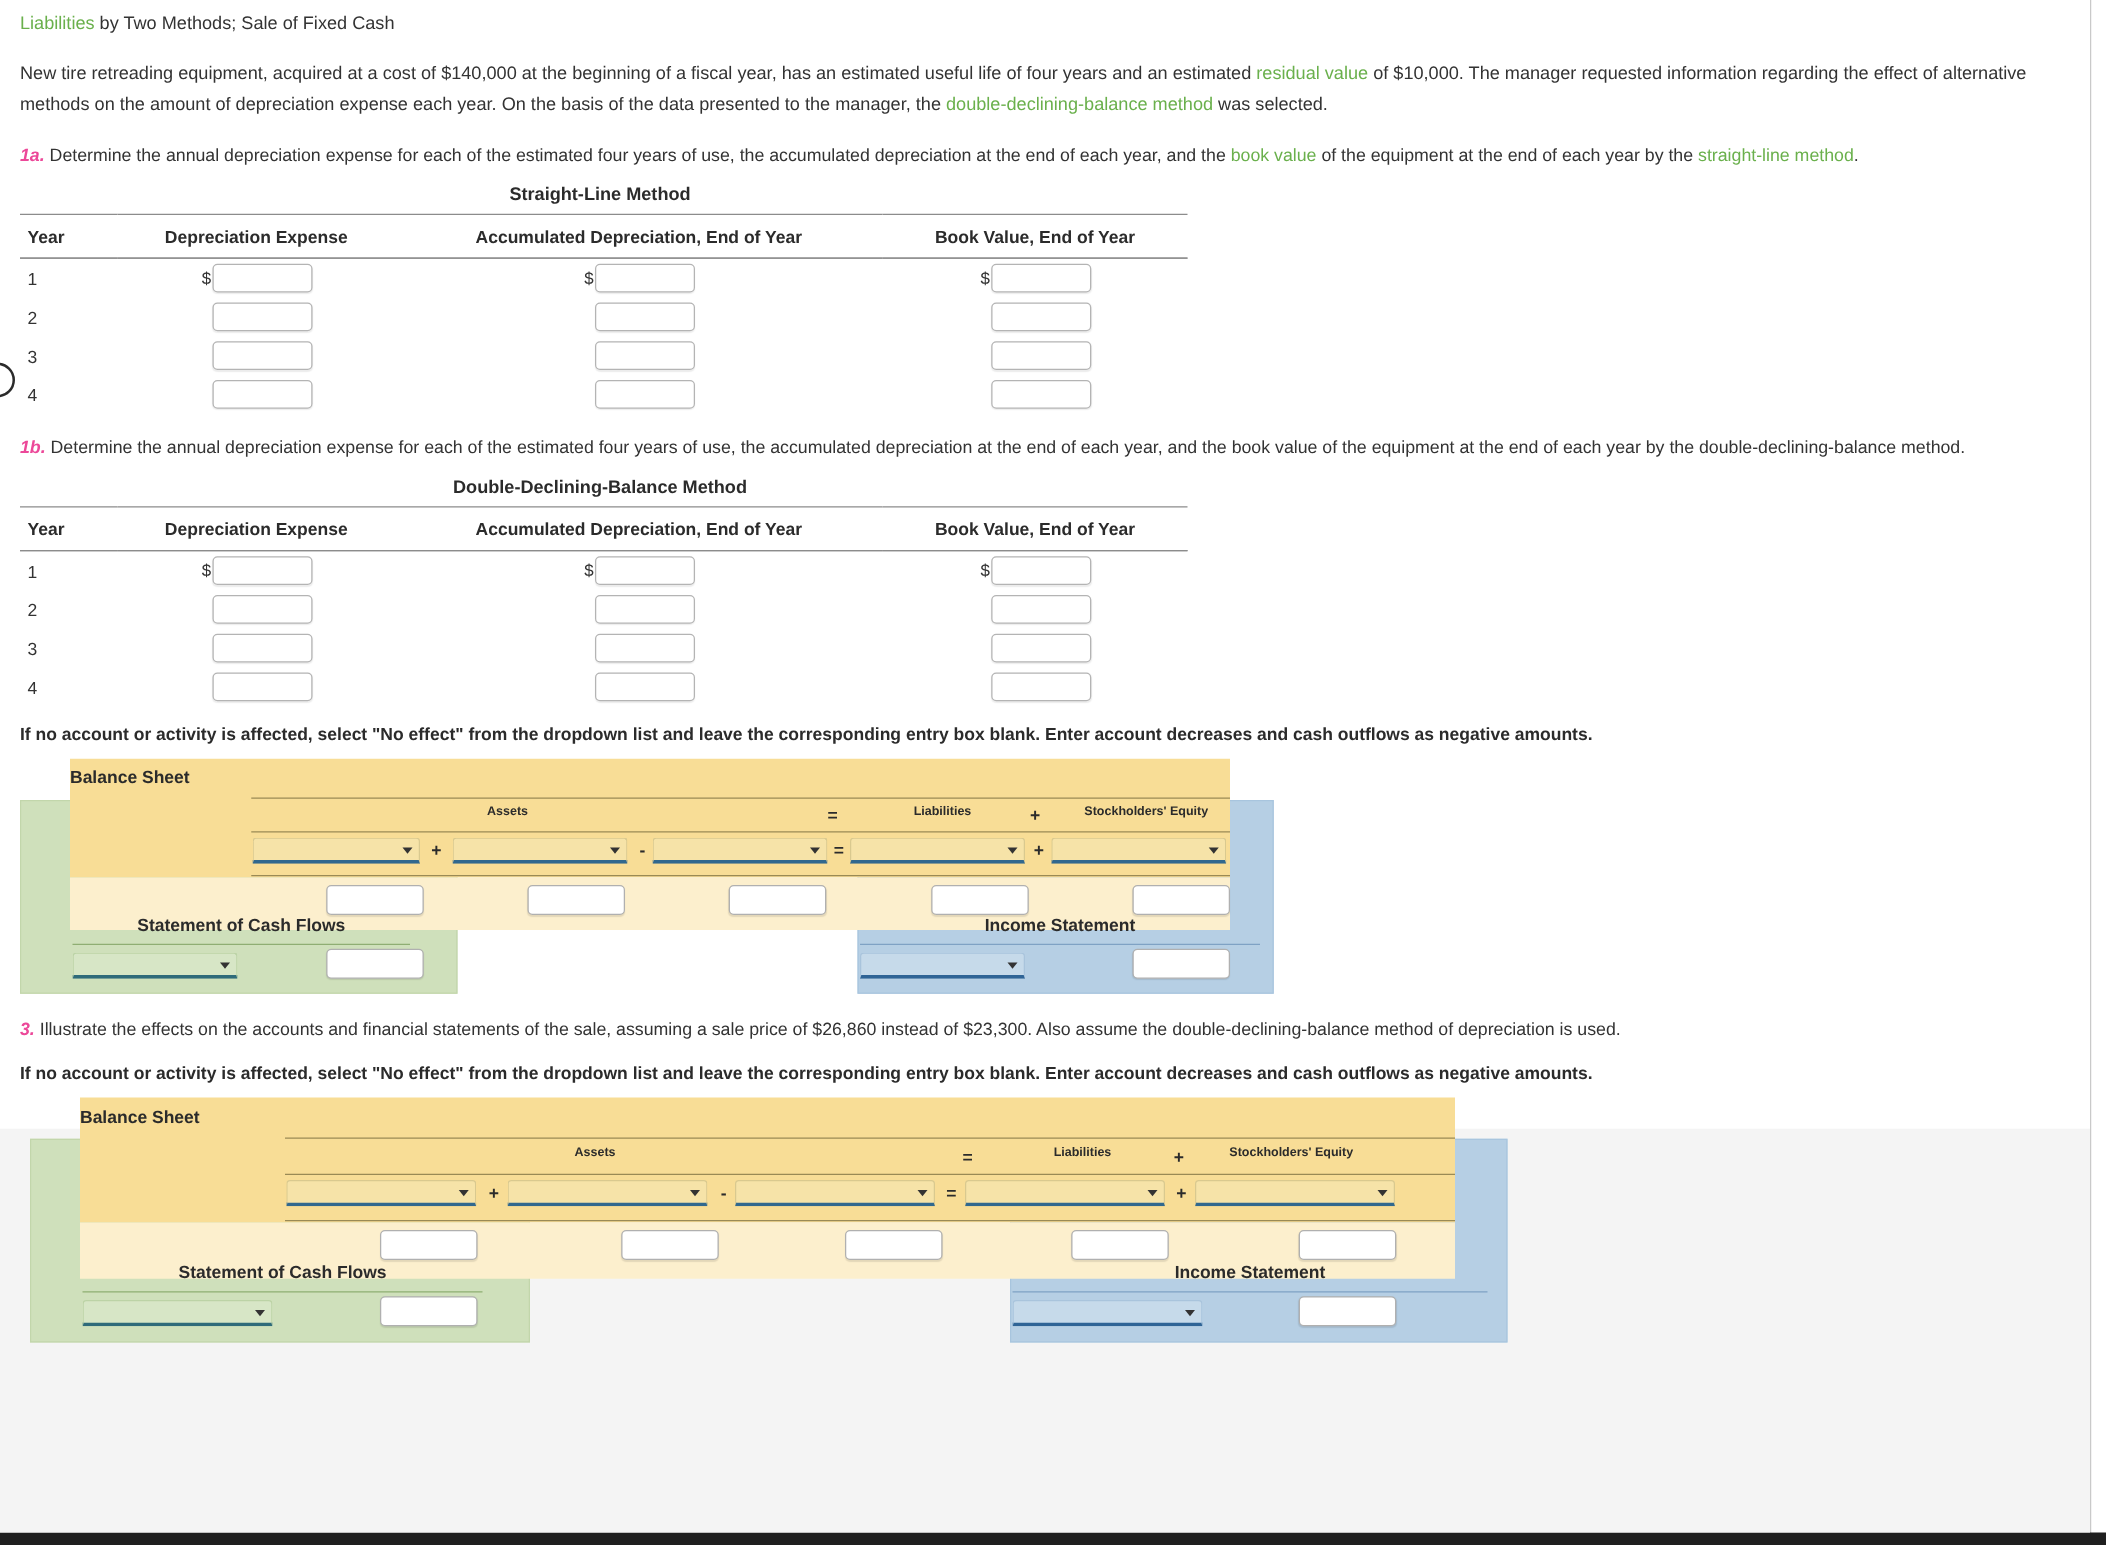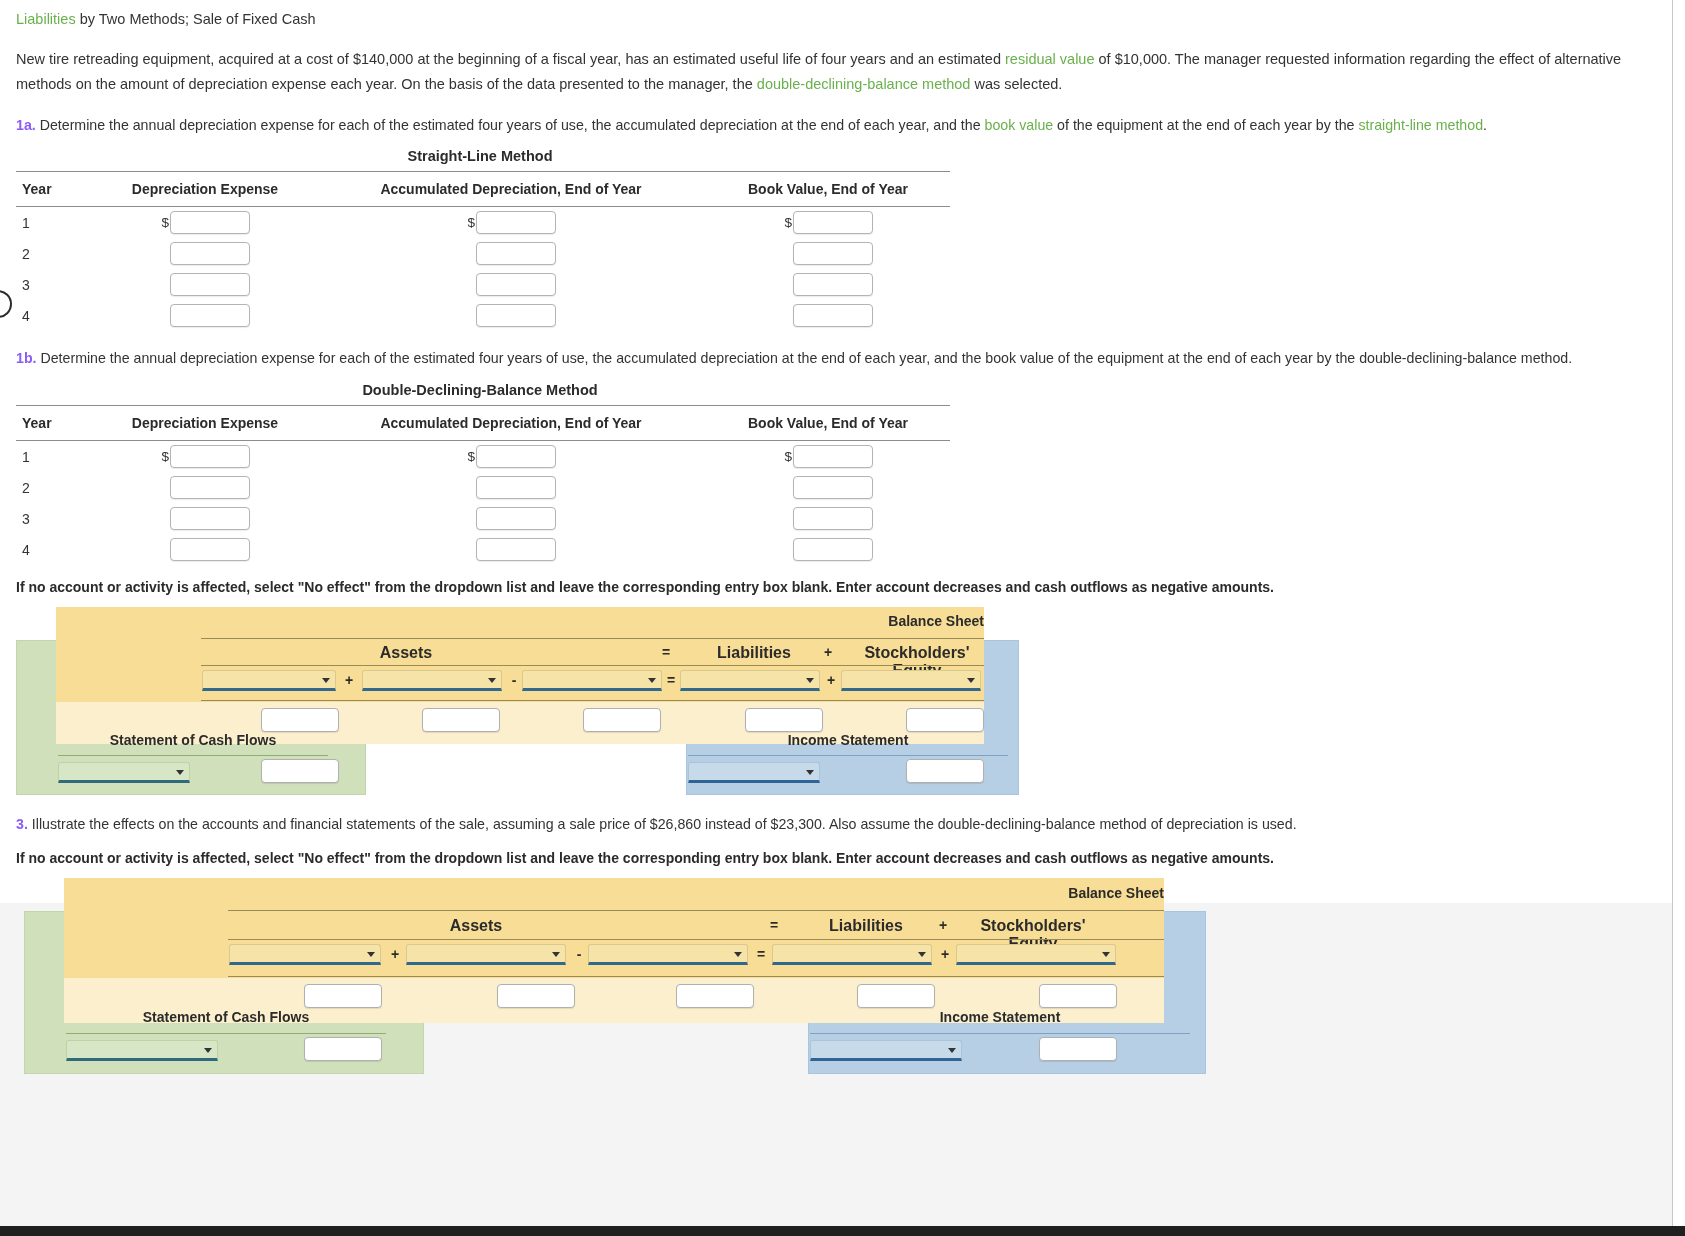--- a/index.html
+++ b/index.html
@@ -62,21 +62,21 @@
     font-size: 14px;
     color: #2b2b2b;
     margin: 0 0 16px 0;
   }
   .q-line {
     font-size: 14.2px;
     line-height: 1.6;
     margin: 0 0 4px 0;
     color: #333;
   }
-  .q-line b { color: #8b5cf6; }
+  .q-line b { color: #ec4899; font-style: italic; }
   .bold-note {
     font-weight: bold;
     font-size: 14px;
     color: #2b2b2b;
     margin: 14px 0 12px 0;
   }
   
   .dep-table-wrap {
     width: 930px;
     margin: 12px 0 4px 0;
@@ -176,26 +176,26 @@
   .panel-yellow-light {
     position: absolute;
     background: #fcefcd;
     box-sizing: border-box;
   }
   .bs-title {
     position: absolute;
     font-weight: bold;
     font-size: 14px;
     color: #2b2b2b;
-    text-align: right;
+    text-align: left;
   }
   .colhead {
     position: absolute;
     font-weight: bold;
-    font-size: 16px;
+    font-size: 10px;
     color: #2b2b2b;
     text-align: center;
   }
   .op {
     position: absolute;
     font-weight: bold;
     font-size: 14px;
     color: #2b2b2b;
     text-align: center;
   }

